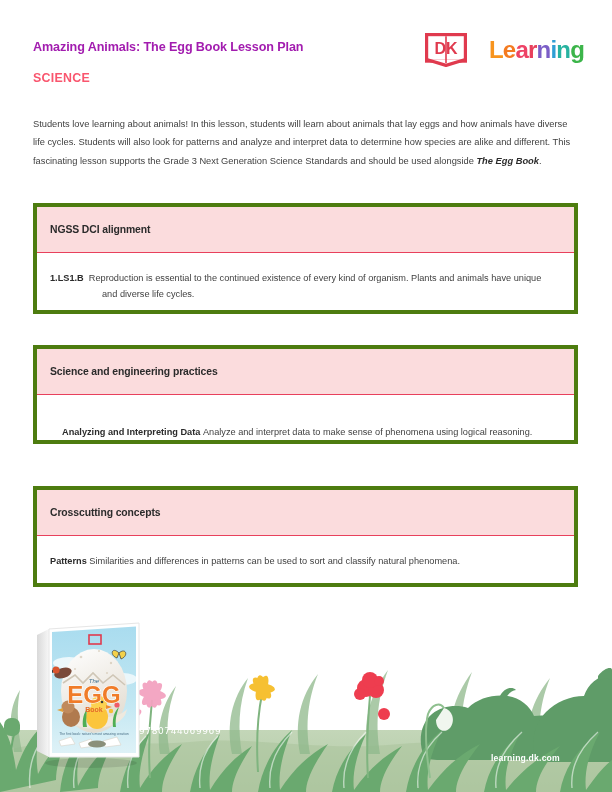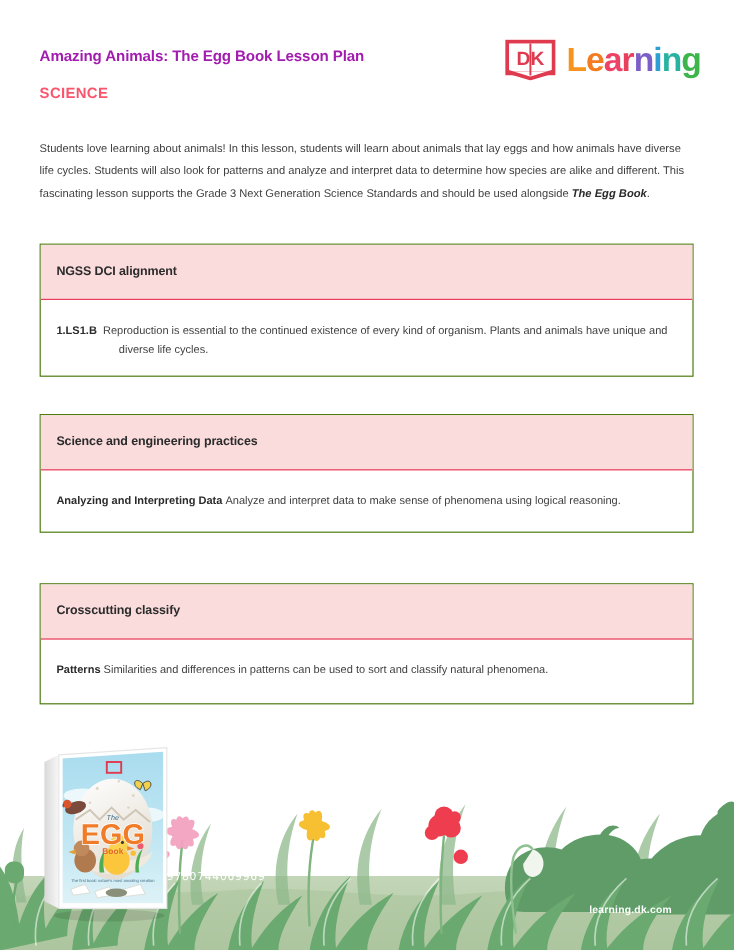--- a/index.html
+++ b/index.html
@@ -44,31 +44,31 @@
     letter-spacing: 0.3px;
   }
 
   
   .logo {
     position: absolute;
     right: 0;
     top: 0;
     display: flex;
     align-items: center;
-    gap: 9px;
+    gap: 22px;
     height: 40px;
   }
   .dk-mark {
     position: relative;
     width: 42px;
     height: 34px;
   }
   .dk-mark svg { display: block; }
   .learning-word {
-    font-size: 28px;
+    font-size: 24px;
     font-weight: bold;
     letter-spacing: -0.8px;
     line-height: 1;
     white-space: nowrap;
   }
   .learning-word span { display: inline; }
 
   
   .intro {
     position: absolute;
@@ -79,21 +79,21 @@
     line-height: 1.95;
     color: #3f3f3f;
   }
   .intro b { font-weight: bold; font-style: italic; color: #2b2b2b; }
 
   
   .card {
     position: absolute;
     left: 33px;
     width: 545px;
-    border: 1px solid #4d7c0f;
+    border: 4px solid #4d7c0f;
     box-sizing: border-box;
     background: #ffffff;
   }
   .card-head {
     background: #fbdcdd;
     border-bottom: 1px solid #e8405c;
     height: 46px;
     display: flex;
     align-items: center;
     padding-left: 13px;
@@ -194,27 +194,27 @@
   <div class="card-body">
     <p class="hang" style="margin:0"><span class="lead">1.LS1.B</span><span>&nbsp;&nbsp;</span><span>Reproduction is essential to the continued existence of every kind of organism. Plants and animals have unique and diverse life cycles.</span></p>
   </div>
 </section>
 
 <section class="card" id="card-2">
   <div class="card-head">
     <span class="card-head-text">Science and engineering practices</span>
   </div>
   <div class="card-body">
-    <p style="margin:0"><span class="lead">Analyzing and Interpreting Data</span><span>&nbsp;</span><span>Analyze and interpret data to make sense of phenomena using logical reasoning.</span></p>
+    <p style="margin:12px"><span class="lead">Analyzing and Interpreting Data</span><span>&nbsp;</span><span>Analyze and interpret data to make sense of phenomena using logical reasoning.</span></p>
   </div>
 </section>
 
 <section class="card" id="card-3">
   <div class="card-head">
-    <span class="card-head-text">Crosscutting classify</span>
+    <span class="card-head-text">Crosscutting concepts</span>
   </div>
   <div class="card-body">
     <p class="hang-sm" style="margin:0"><span class="lead">Patterns</span><span>&nbsp;</span><span>Similarities and differences in patterns can be used to sort and classify natural phenomena.</span></p>
   </div>
 </section>
 
 <div class="footer">
   <svg viewBox="0 0 612 190" width="612" height="190" aria-hidden="true">
     <defs>
       <linearGradient id="bandGrad" x1="0" y1="0" x2="0" y2="1">

